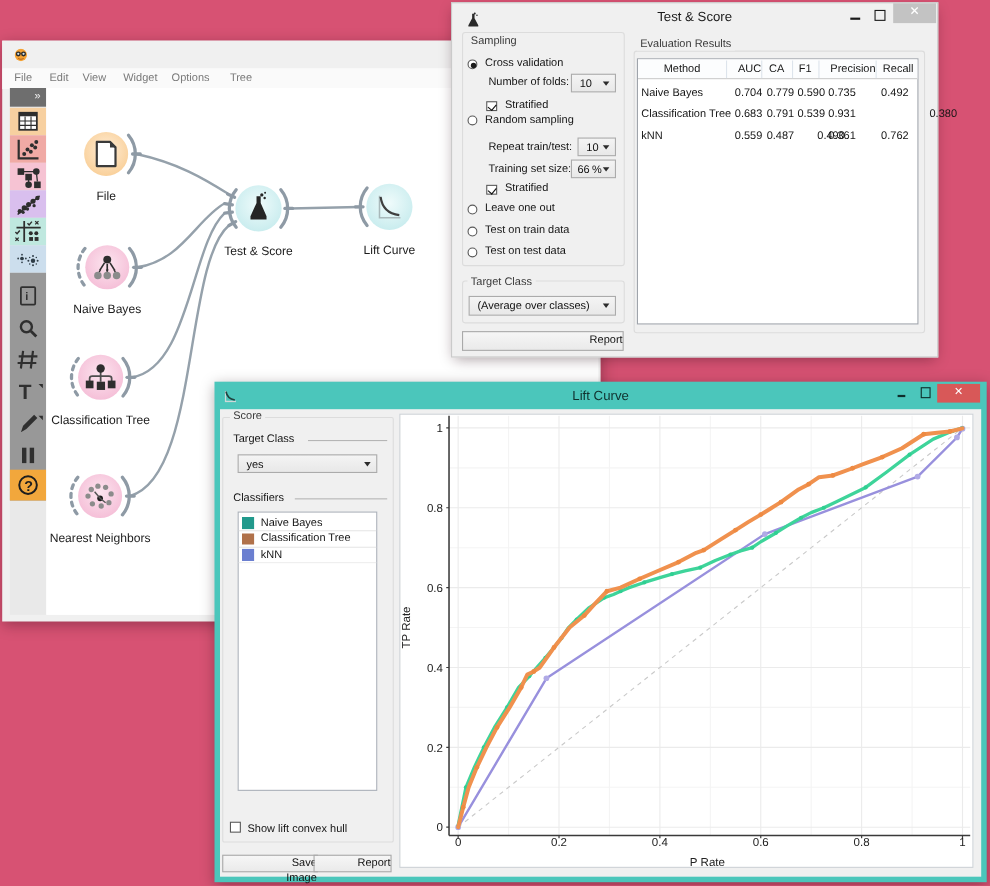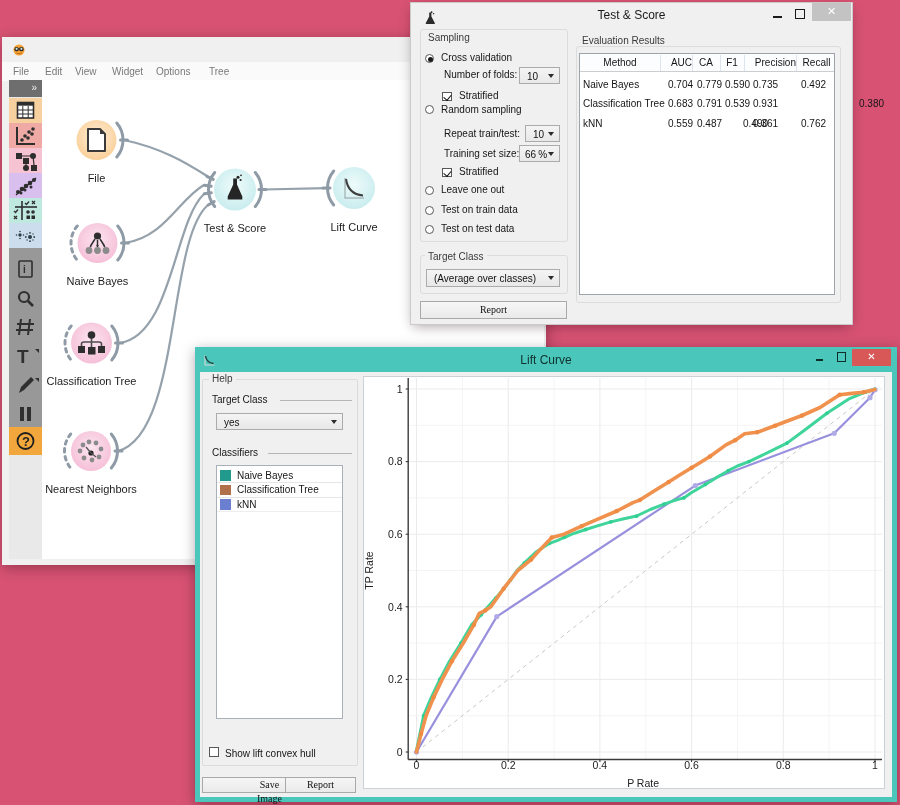--- a/index.html
+++ b/index.html
@@ -5,21 +5,21 @@
 * { margin:0; padding:0; box-sizing:border-box; }
 html,body { width:900px; height:805px; overflow:hidden; }
 body { background:#d75273; font-family:"Liberation Sans", sans-serif; position:relative; }
 .abs { position:absolute; }
 .win { position:absolute; background:#f0f0f0; }
 .gb { position:absolute; border:1px solid #dcdcdc; border-radius:3px; }
 .gblabel { position:absolute; background:#f0f0f0; padding:0 3px; font-size:10px; color:#3a3a3a; line-height:11px; }
 .combo { position:absolute; background:linear-gradient(#f4f4f4,#e8e8e8); border:1px solid #ababab; font-size:10px; color:#111; }
 .combo .ctext { position:absolute; left:7px; top:2.5px; line-height:12px; }
 .combo .arr { position:absolute; right:5px; top:6px; width:0; height:0; border-left:3.5px solid transparent; border-right:3.5px solid transparent; border-top:4.5px solid #2b2b2b; }
-.btn { position:absolute; background:linear-gradient(#f6f6f6,#eaeaea); border:1px solid #a9a9a9; font-size:10px; color:#111; text-align:center;font-family:Liberation Serif, serif; }
+.btn { position:absolute; background:linear-gradient(#f6f6f6,#eaeaea); border:1px solid #a9a9a9; font-size:10px; color:#111; text-align:right; }
 .radio { position:absolute; width:9px; height:9px; border:1px solid #595959; border-radius:50%; background:#fff; }
 .radio.sel::after { content:""; position:absolute; left:2px; top:2px; width:5px; height:5px; border-radius:50%; background:#1a1a1a; }
 .cb { position:absolute; width:9.5px; height:9.5px; border:1px solid #595959; background:#fff; }
 .cb.ck::after { content:""; position:absolute; left:2px; top:0px; width:3.5px; height:6px; border:solid #111; border-width:0 1.7px 1.7px 0; transform:rotate(40deg); }
 .lbl { position:absolute; font-size:10px; color:#151515; white-space:nowrap; line-height:13px; }
 .hline { position:absolute; height:1px; background:#aeaeae; }
 </style>
 </head>
 <body>
 
@@ -310,21 +310,21 @@
     <div class="lbl" style="left:88px;top:24px;">0.704</div>
     <div class="lbl" style="left:117px;top:24px;text-align:center;">0.779</div>
     <div class="lbl" style="left:145px;top:24px;">0.590</div>
     <div class="lbl" style="left:173px;top:24px;">0.735</div>
     <div class="lbl" style="left:221px;top:24px;">0.492</div>
     <div class="lbl" style="left:3px;top:43px;">Classification Tree</div>
     <div class="lbl" style="left:88px;top:43px;">0.683</div>
     <div class="lbl" style="left:117px;top:43px;">0.791</div>
     <div class="lbl" style="left:145px;top:43px;">0.539</div>
     <div class="lbl" style="left:173px;top:43px;">0.931</div>
-    <div class="lbl" style="left:235px;top:43px;padding-left:44px;">0.380</div>
+    <div class="lbl" style="left:221px;top:43px;padding-left:44px;">0.380</div>
     <div class="lbl" style="left:3px;top:63px;">kNN</div>
     <div class="lbl" style="left:88px;top:63px;">0.559</div>
     <div class="lbl" style="left:117px;top:63px;">0.487</div>
     <div class="lbl" style="left:163px;top:63px;text-align:center;">0.490</div>
     <div class="lbl" style="left:173px;top:63px;">0.361</div>
     <div class="lbl" style="left:221px;top:63px;">0.762</div>
   </div>
 </div>
 
 <div class="abs" id="lc" style="left:195px; top:347px; width:702px; height:455px; background:#4bc6bb; box-shadow:0 3px 12px rgba(30,10,15,.35);">
@@ -334,21 +334,21 @@
     <path d="M1.5 1 Q2.5 7.5 9.5 8.6" stroke="#20413e" stroke-width="1.5" fill="none"></path>
   </svg>
   <div class="abs" style="left:0;top:6px;width:100%;text-align:center;font-size:12px;color:#10312e;">Lift Curve</div>
   <div class="abs" style="left:621px;top:12px;width:7px;height:2px;background:#0e2e2b;"></div>
   <div class="abs" style="left:642px;top:5px;width:9px;height:10px;border:1.5px solid #0e2e2b;"></div>
   <div class="abs" style="left:657px;top:2px;width:39px;height:17px;background:#d85858;color:#fff;text-align:center;font-size:10px;line-height:16px;">✕</div>
 
   <div class="abs" style="left:5px;top:25px;width:692px;height:425px;background:#f0f0f0;">
 
     <div class="gb" style="left:2px;top:7px;width:156px;height:387px;border-radius:2px;"></div>
-    <div class="gblabel" style="left:9px;top:1px;">Help</div>
+    <div class="gblabel" style="left:9px;top:1px;">Score</div>
     <div class="lbl" style="left:12px;top:21px;">Target Class</div>
     <div class="hline" style="left:80px;top:28px;width:72px;background:#b5b5b5;"></div>
     <div class="combo" style="left:16px;top:41px;width:127px;height:17px;">
         <span class="ctext">yes</span>
         <span class="arr"></span>
       </div>
     <div class="lbl" style="left:12px;top:74px;">Classifiers</div>
     <div class="hline" style="left:68px;top:81px;width:84px;background:#b5b5b5;"></div>
     <div class="abs" style="left:16px;top:93px;width:127px;height:254px;background:#fff;border:1px solid #aab0b8;">
       <div class="abs" style="left:0px;top:16px;width:125px;height:1px;background:#e6e6e6;"></div>

